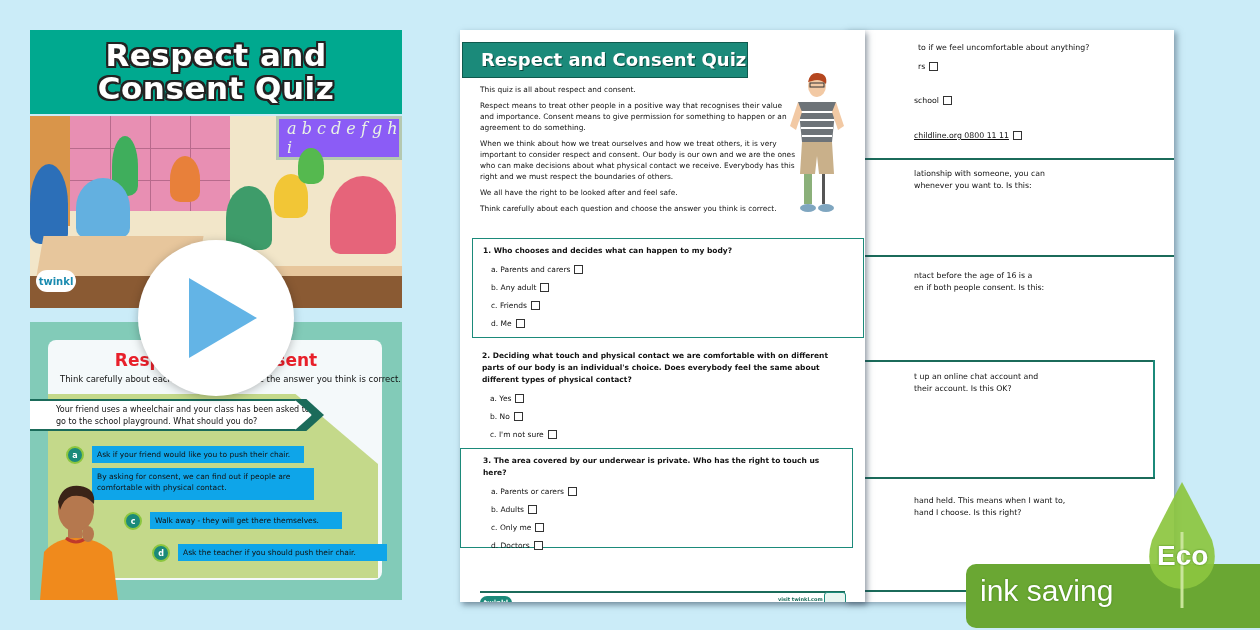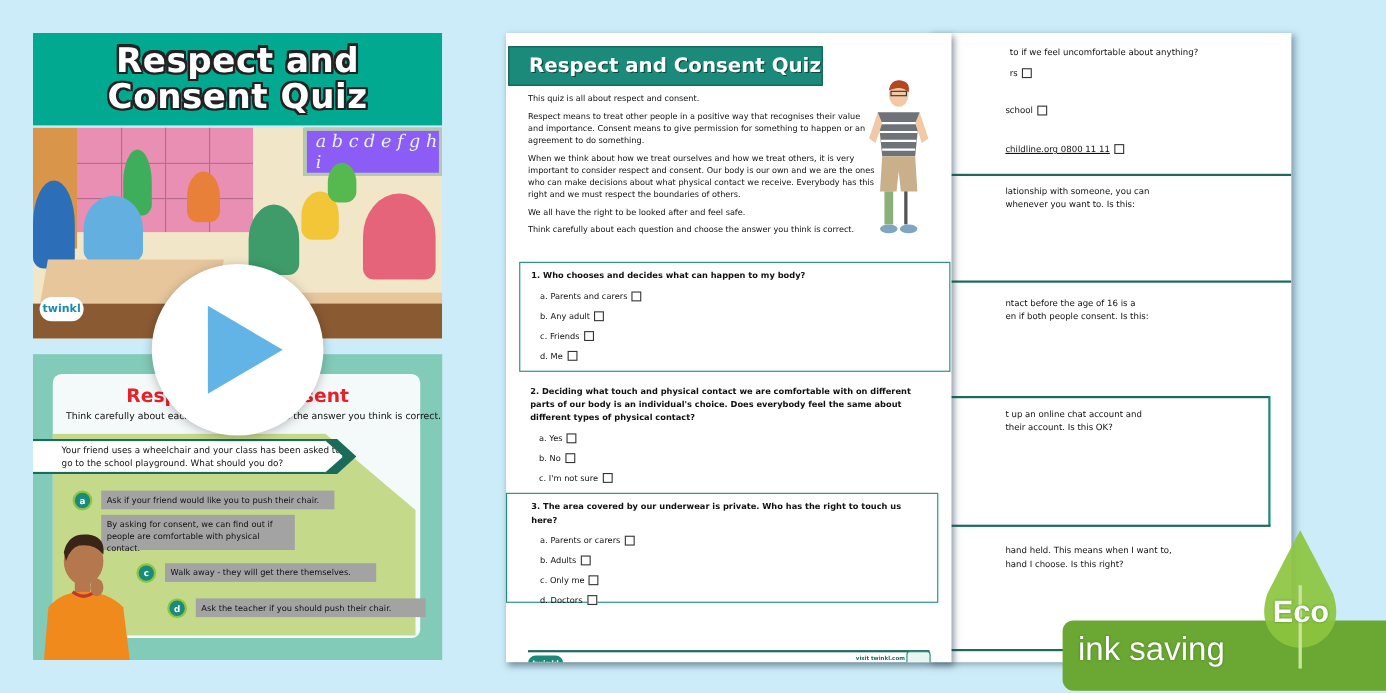--- a/index.html
+++ b/index.html
@@ -79,21 +79,21 @@
       position: absolute; left: 0; top: 77px; width: 294px; height: 32px;
       background: #1b6b5a;
       clip-path: polygon(0 0, 94% 0, 100% 50%, 94% 100%, 0 100%);
     }
     .answer-bubble {
       position: absolute; width: 18px; height: 18px; border-radius: 50%;
       background: #1b8a7a; border: 2px solid #8cc63f; color: #fff;
       font-size: 8px; font-weight: bold; display: flex; align-items: center; justify-content: center;
     }
     .answer-box {
-      position: absolute; background: #a3a3a3; font-size: 7.5px; color: #111;
+      position: absolute; background: #0ea5e9; font-size: 7.5px; color: #111;
       padding: 3px 5px; line-height: 11px;
     }
     .boy {
       position: absolute; left: 6px; top: 160px; width: 86px; height: 118px;
     }
 
     
     .play-btn {
       position: absolute; left: 138px; top: 240px; width: 156px; height: 156px;
       border-radius: 50%; background: #fff;
@@ -210,21 +210,21 @@
 <div class="slide-bottom">
   <div class="inner"></div>
   <div class="green-panel"></div>
   <div class="title">Respect and Consent</div>
   <div class="instr">Think carefully about each question and choose the answer you think is correct.</div>
   <div class="qborder"></div>
   <div class="question">Your friend uses a wheelchair and your class has been asked to go to the school playground. What should you do?</div>
 
   <div class="answer-bubble" style="left:36px;top:124px">a</div>
   <div class="answer-box" style="left:62px;top:124px;width:212px">Ask if your friend would like you to push their chair.</div>
-  <div class="answer-box" style="left:62px;top:146px;width:176px;height:32px">By asking for consent, we can find out if people are comfortable with physical contact.</div>
+  <div class="answer-box" style="left:62px;top:146px;width:222px;height:32px">By asking for consent, we can find out if people are comfortable with physical contact.</div>
   <div class="answer-bubble" style="left:94px;top:190px">c</div>
   <div class="answer-box" style="left:120px;top:190px;width:192px">Walk away - they will get there themselves.</div>
   <div class="answer-bubble" style="left:122px;top:222px">d</div>
   <div class="answer-box" style="left:148px;top:222px;width:209px">Ask the teacher if you should push their chair.</div>
 
   <svg class="boy" viewBox="0 0 86 118">
     <ellipse cx="40" cy="28" rx="18" ry="22" fill="#b5784e"></ellipse>
     <path d="M22 20 Q26 2 44 4 Q60 6 58 22 Q50 12 36 14 Q28 16 24 28Z" fill="#3a2418"></path>
     <rect x="32" y="46" width="14" height="12" fill="#b5784e"></rect>
     <path d="M4 118 L8 70 Q20 56 40 56 Q62 56 76 70 L82 118Z" fill="#f08a1c"></path>

